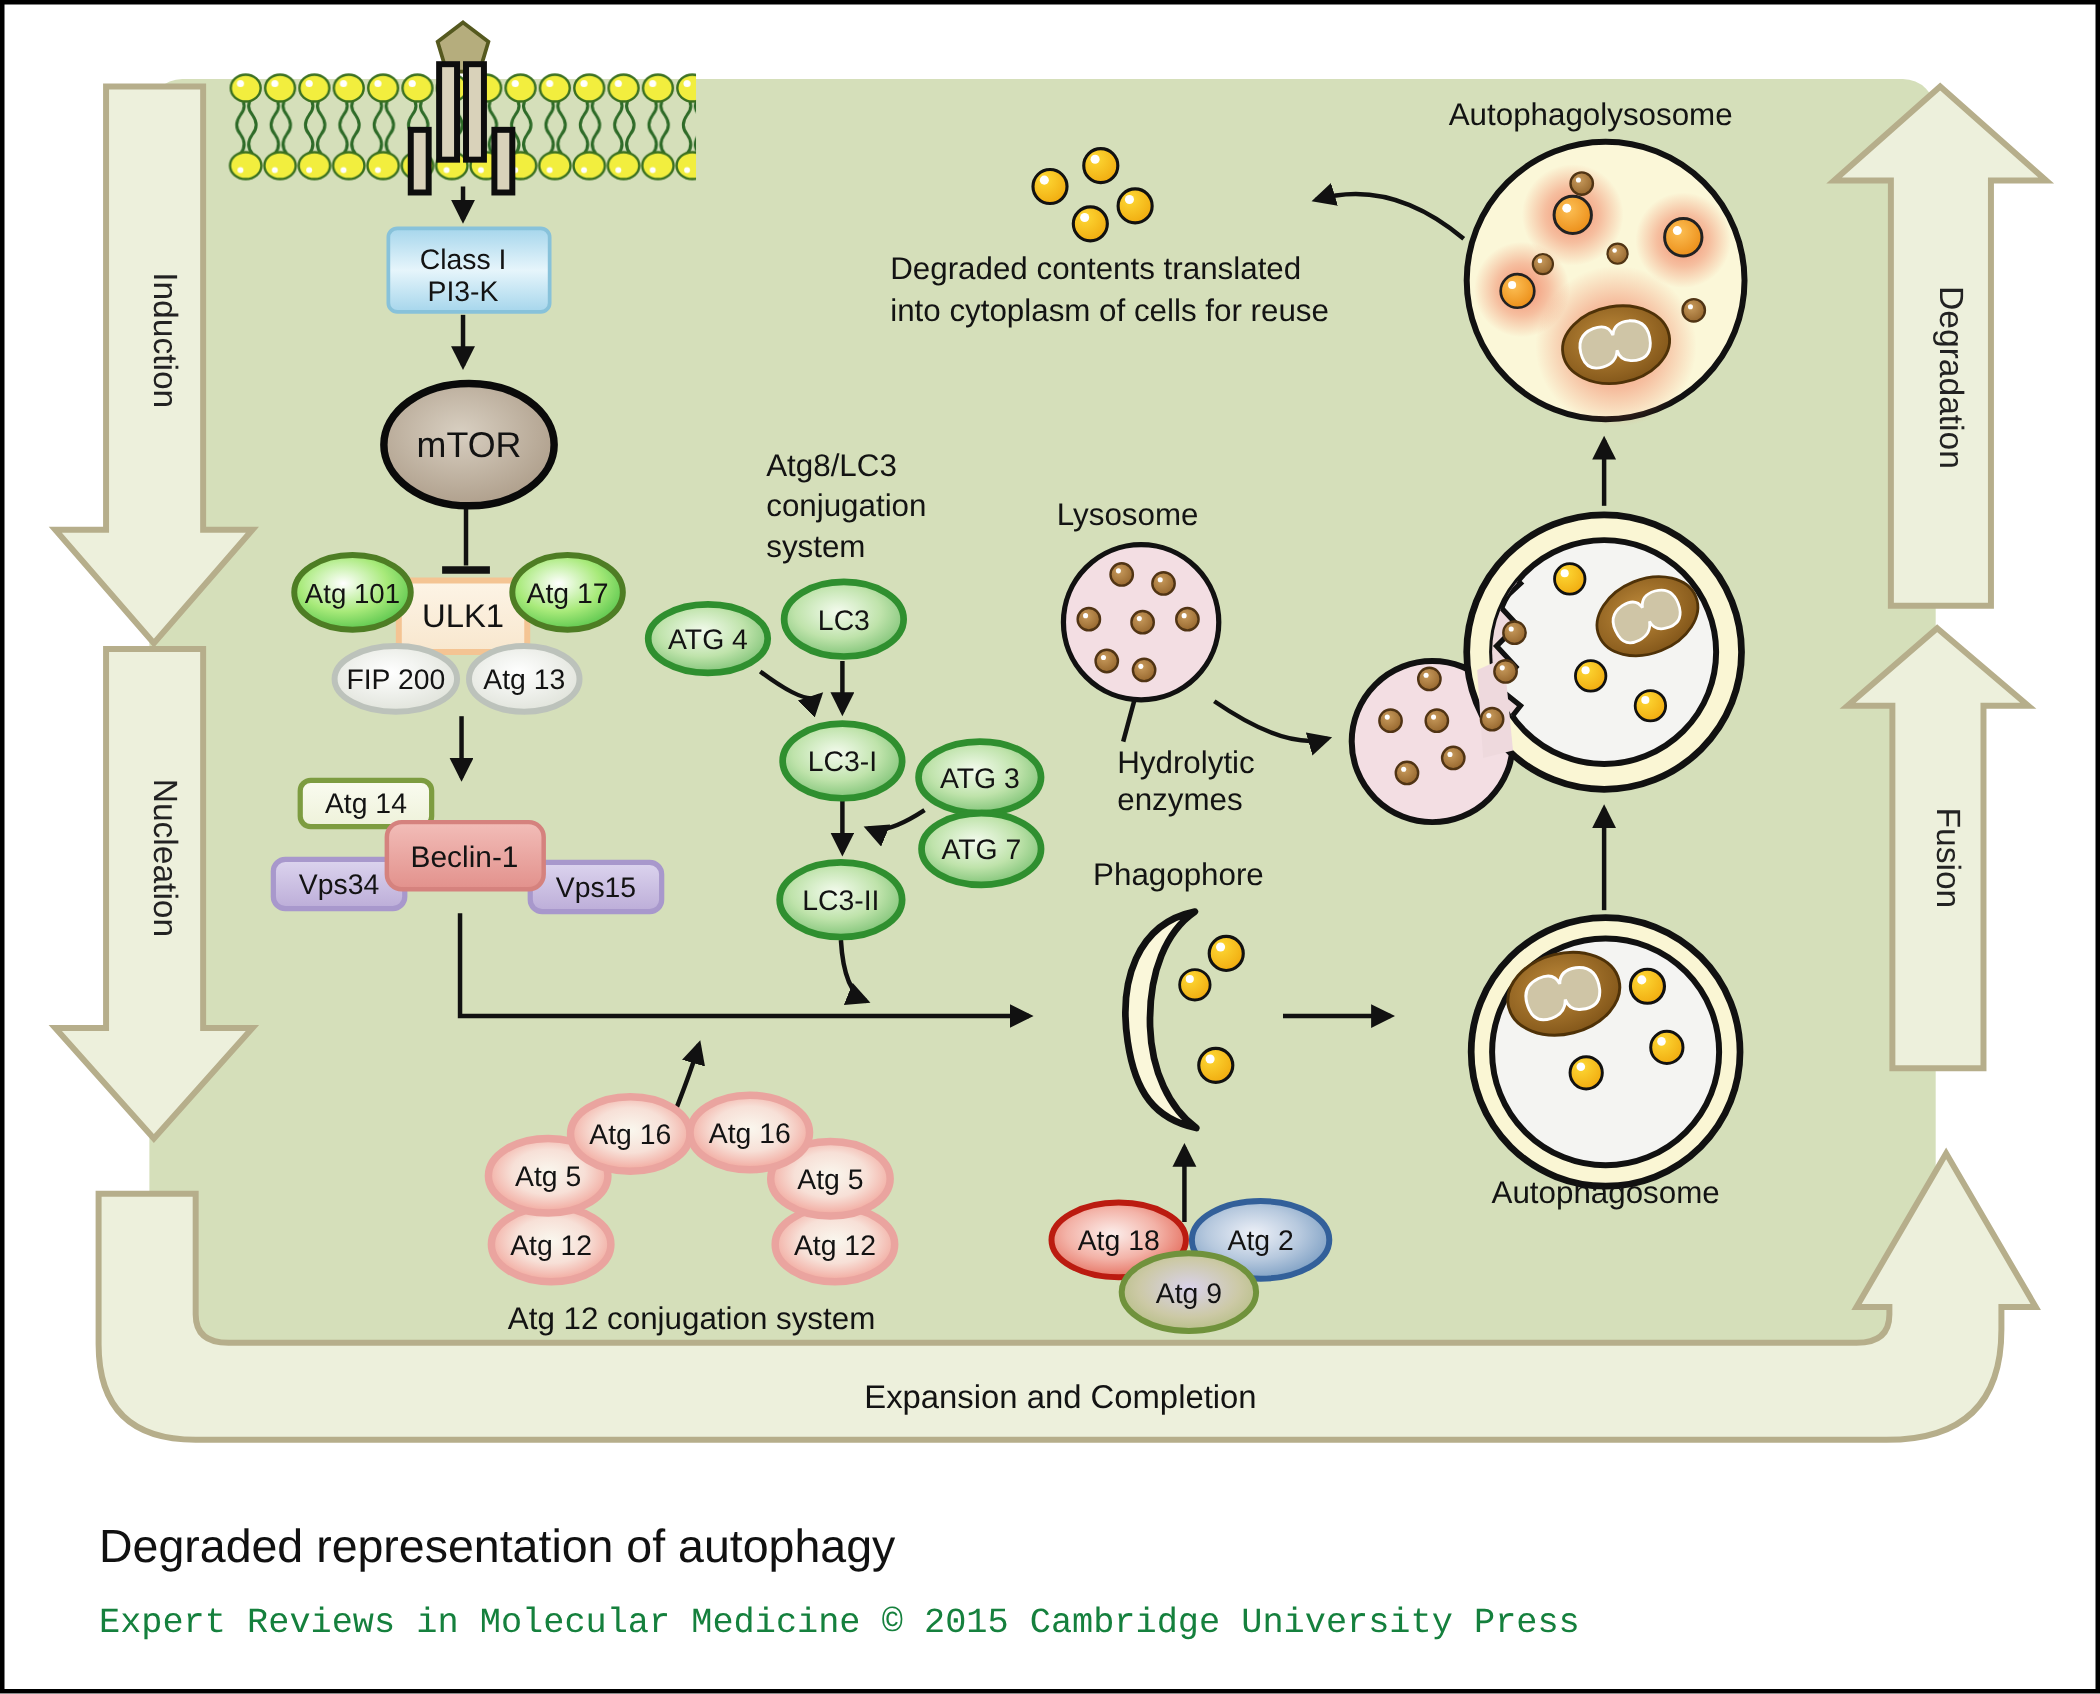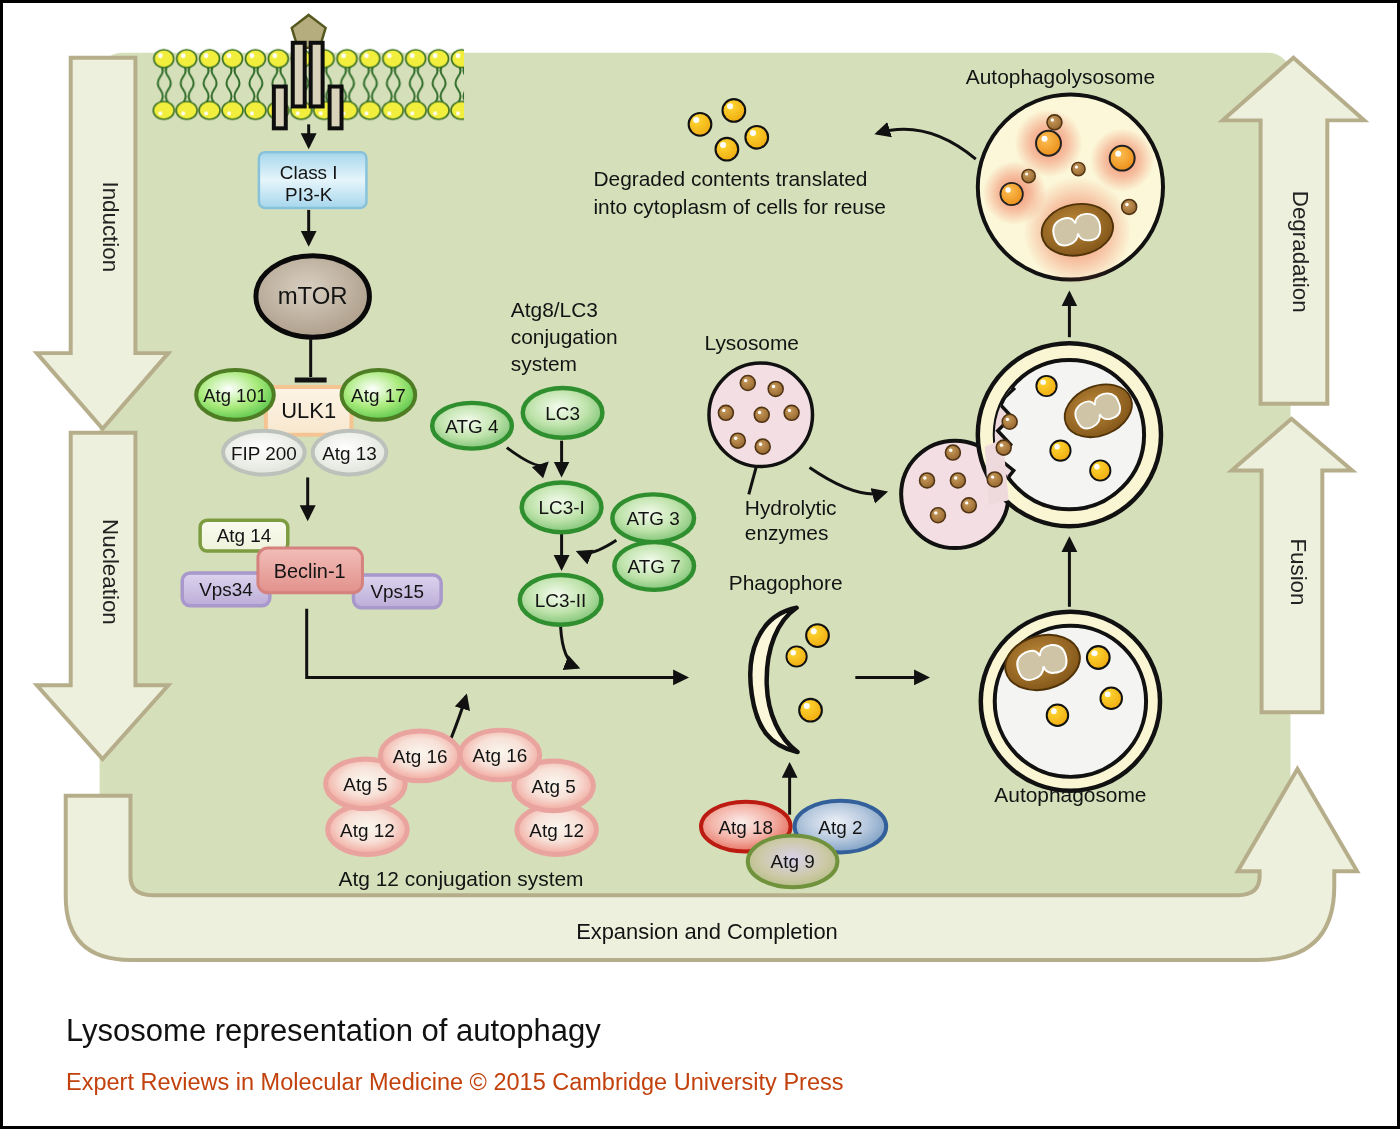--- a/index.html
+++ b/index.html
@@ -3,21 +3,21 @@
 <meta charset="utf-8">
 <style>
   html,body{margin:0;padding:0;background:#888;}
   .figure{position:relative;width:1400px;height:1129px;background:#ffffff;border:3px solid #000;box-sizing:border-box;overflow:hidden;font-family:"Liberation Sans",sans-serif;}
   .figure svg{position:absolute;left:0;top:0;width:100%;height:100%;}
   text{font-family:"Liberation Sans",sans-serif;fill:#131313;}
   .s18{font-size:18.5px}.s19{font-size:19px}.s20{font-size:20px}.s21{font-size:21px}.s22{font-size:22px}.s24{font-size:24px}
   .stage{font-size:22.5px;fill:#222;}
   .ln{stroke:#111;stroke-width:3;fill:none;}
   .caption-title{position:absolute;left:63px;top:1010px;font-size:31px;color:#111;}
-  .caption-source{position:absolute;left:63px;top:1066px;font-size:23.5px;color:#c2410c;}
+  .caption-source{position:absolute;left:63px;top:1066px;font-size:23.5px;color:#15803d;font-family:Liberation Mono, monospace;}
 </style>
 </head>
 <body>
 
 <div class="figure">
 <svg viewBox="0 0 1400 1129" preserveAspectRatio="none">
   <defs>
     <radialGradient id="gBright" cx="0.42" cy="0.38" r="0.75">
       <stop offset="0" stop-color="#ffffff"></stop>
           <stop offset="0.5" stop-color="#a8ea7a"></stop>
@@ -334,15 +334,15 @@
   </g>
 
   <g text-anchor="middle" class="stage">
     <text x="100" y="225" transform="rotate(90,100,225)" class="stage">Induction</text>
     <text x="100" y="572" transform="rotate(90,100,572)" class="stage">Nucleation</text>
     <text x="1296" y="250" transform="rotate(90,1296,250)" class="stage">Degradation</text>
     <text x="1294" y="572" transform="rotate(90,1294,572)" class="stage">Fusion</text>
   </g>
 </svg>
 
-<div class="caption-title">Lysosome representation of autophagy</div>
+<div class="caption-title">Degraded representation of autophagy</div>
 <div class="caption-source">Expert Reviews in Molecular Medicine © 2015 Cambridge University Press</div>
 </div>
 
 </body></html>

